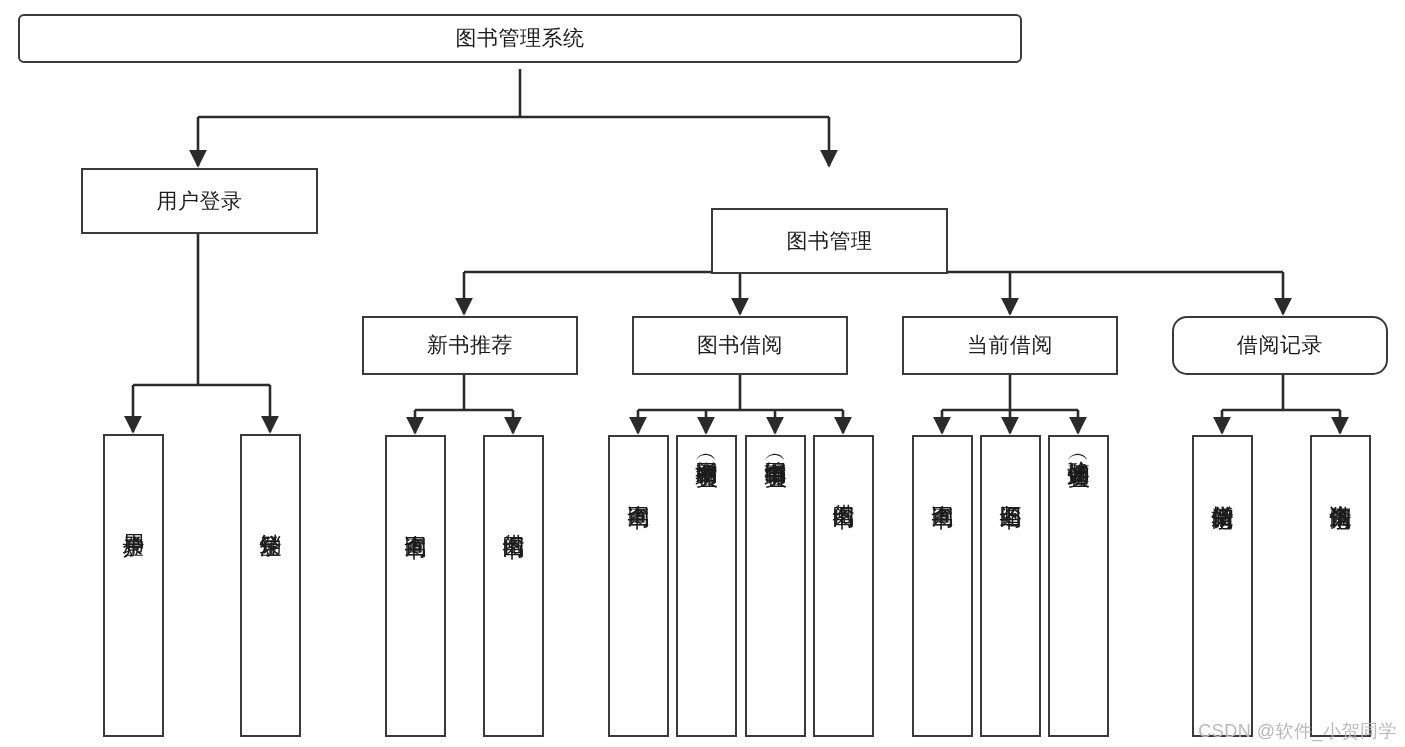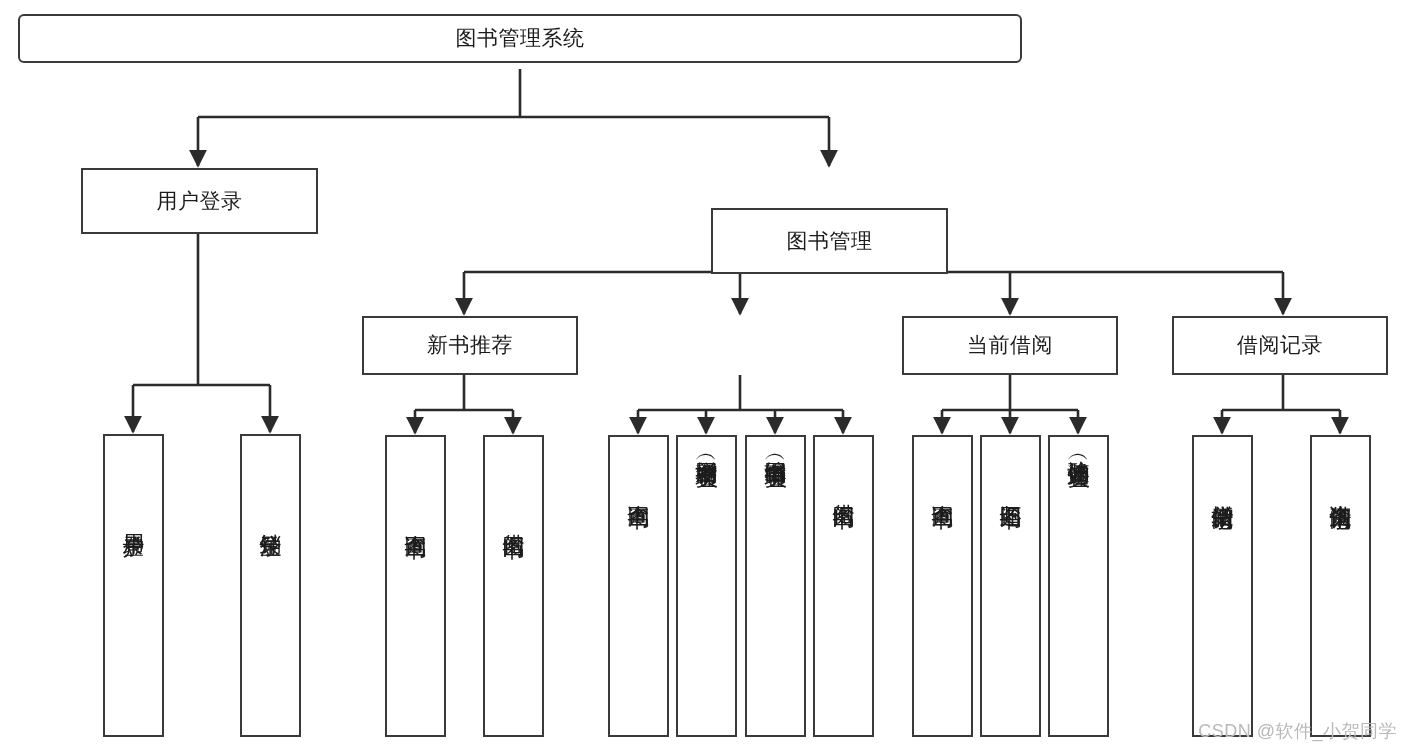--- a/index.html
+++ b/index.html
@@ -144,24 +144,27 @@
   <div class="node horizontal" style="left:81px; top:168px; width:237px; height:66px;">
     <span class="label">用户登录</span>
   </div>
   <div class="node horizontal" style="left:711px; top:176px; width:237px; height:66px;margin-top:32px;">
     <span class="label">图书管理</span>
   </div>
 
   <div class="node horizontal" style="left:362px; top:316px; width:216px; height:59px;font-family:Liberation Serif, serif;">
     <span class="label">新书推荐</span>
   </div>
+  <div class="node horizontal" style="left:632px; top:316px; width:216px; height:59px;">
+    <span class="label">图书借阅</span>
+  </div>
   <div class="node horizontal" style="left:902px; top:316px; width:216px; height:59px;align-items:center;">
     <span class="label">当前借阅</span>
   </div>
-  <div class="node horizontal" style="left:1172px; top:316px; width:216px; height:59px;">
+  <div class="node horizontal" style="left:1172px; top:316px; width:216px; height:59px;border-radius:15px;">
     <span class="label">借阅记录</span>
   </div>
 
   <div class="node vertical leaf-low" style="left:103px; top:434px; width:61px; height:303px;">
     <span class="label">用户登录</span>
   </div>
   <div class="node vertical leaf-low" style="left:240px; top:434px; width:61px; height:303px;">
     <span class="label">注销登录</span>
   </div>
 

